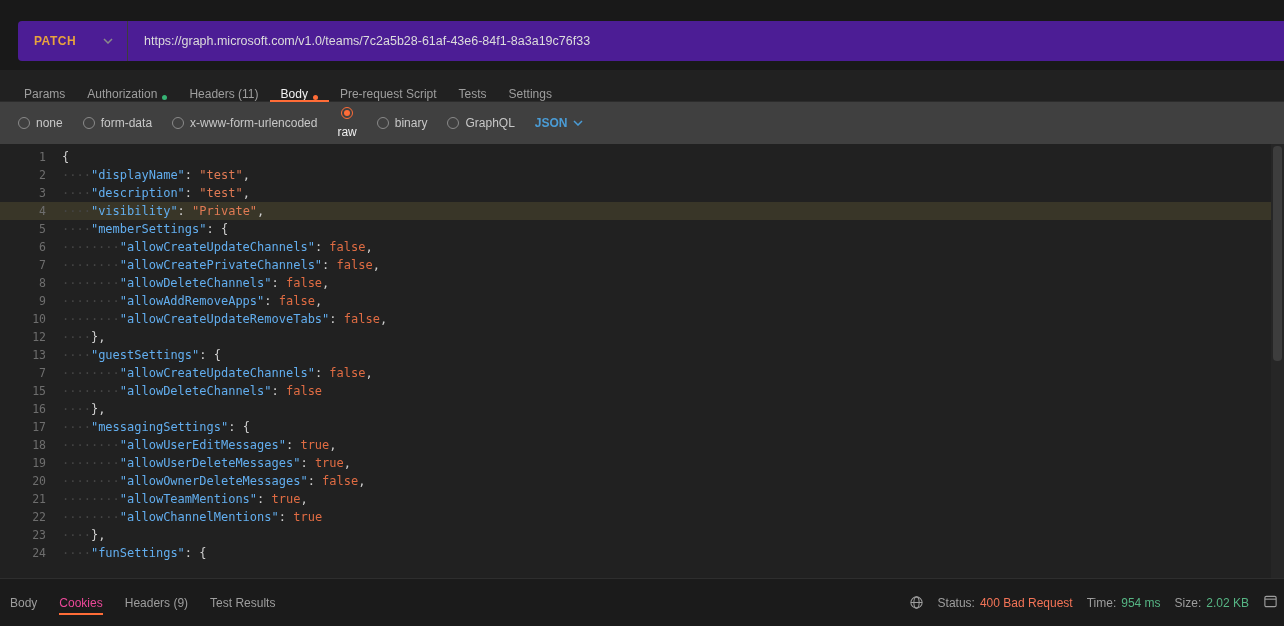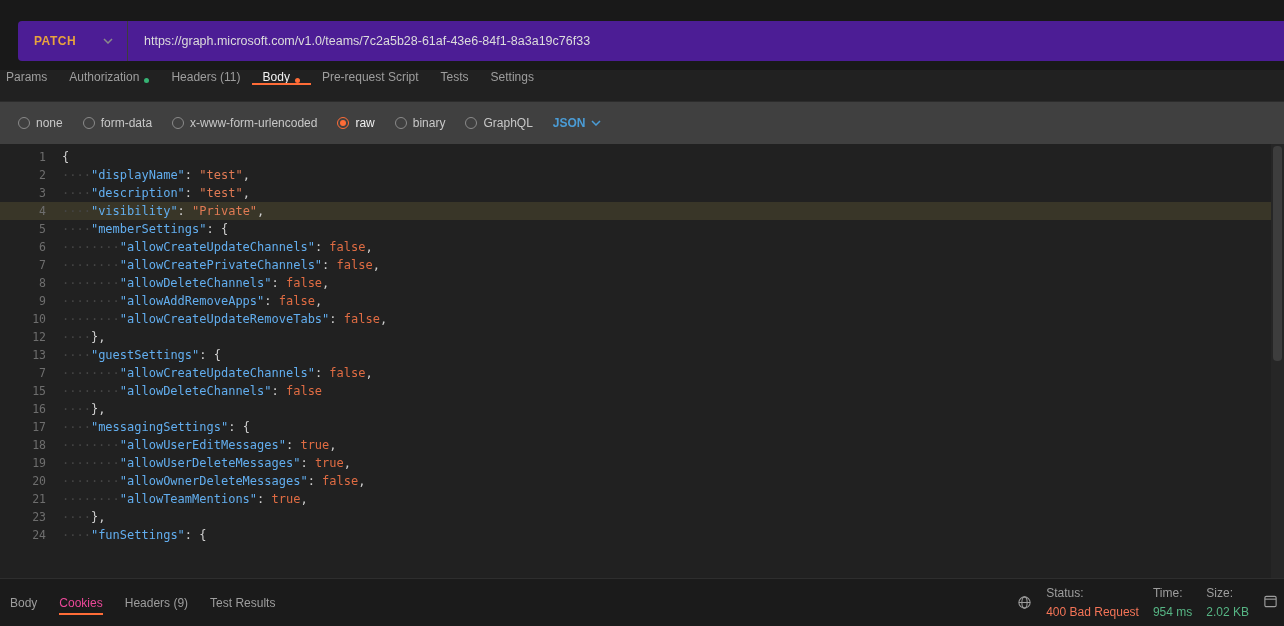--- a/index.html
+++ b/index.html
@@ -13,39 +13,39 @@
              border-radius:4px 0 0 4px; display:flex; align-items:center; }
   .method-box { width:109px; height:100%; display:flex; align-items:center; justify-content:space-between;
                 padding:0 14px 0 16px; cursor:pointer; flex:none; }
   .method-label { color:var(--method-patch,#e8a33d); font-weight:700; font-size:12px; letter-spacing:.5px; }
   .vsep { width:1px; height:40px; background:#3d3d3d; flex:none; }
   .url-input { flex:1; color:#dcdcdc; font-size:12.5px; padding-left:16px; white-space:nowrap; overflow:hidden; cursor:text; }
   .chev { color:#8a8a8a; display:block; }
   .chev.blue { color:var(--lang-blue,#4a9cd6); }
 
   
-  .tabs-row { height:32px; display:flex; align-items:flex-start; padding-left:6px;
+  .tabs-row { height:32px; display:flex; align-items:flex-end; padding-left:24px;
               border-bottom:1px solid #2c2c2c; background:#212121; flex:none; }
   .tab { position:relative; display:flex; align-items:center; padding:0 11px; color:#9e9e9e;
          font-size:12px; cursor:pointer; }
   .tab:first-child { padding-left:0; }
   .tab.active { color:#f2f2f2; }
   .tab.active::after { content:''; position:absolute; left:0; right:0; bottom:-1px; height:2px;
                        background:var(--accent-orange,#ff6c37); }
   .dot { width:5px; height:5px; border-radius:50%; margin-left:5px; align-self:flex-start; margin-top:8px; }
   .dot.green { background:var(--auth-dot-green,#36b374); }
   .dot.orange { background:var(--accent-orange,#ff6c37); }
 
   
   .body-type-row { height:42px; display:flex; align-items:center; padding-left:18px; gap:20px;
                    background:#404040; font-size:12px; flex:none; }
   .body-options { display:flex; align-items:center; gap:20px; }
   .radio-opt { display:flex; align-items:center; gap:6px; color:#c8c8c8; cursor:pointer; }
   .radio-circle { width:12px; height:12px; border-radius:50%; border:1px solid #8a8a8a; position:relative; flex:none; }
-  .radio-opt.selected { color:#f0f0f0; }
+  .radio-opt.selected { color:#f0f0f0;flex-direction:column; }
   .radio-opt.selected .radio-circle { border-color:var(--accent-orange,#ff6c37); }
   .radio-opt.selected .radio-circle::after { content:''; position:absolute; inset:2px; border-radius:50%;
                                              background:var(--accent-orange,#ff6c37); }
   .lang-select { display:flex; align-items:center; gap:5px; color:var(--lang-blue,#4a9cd6);
                  font-size:12px; font-weight:600; cursor:pointer; }
 
   
   .editor { height:434px; background:#212121; font-family:"DejaVu Sans Mono", monospace; font-size:12px;
             position:relative; overflow:hidden; padding-top:4px; flex:none; }
   .code-line { display:flex; height:18px; line-height:18px; white-space:pre; }
@@ -63,21 +63,21 @@
   
   .statusbar { height:48px; background:#1b1b1b; border-top:1px solid #2e2e2e; display:flex;
                align-items:center; padding:0 10px; font-size:12px; flex:none; }
   .resp-tabs { display:flex; align-items:stretch; height:100%; }
   .rtab { position:relative; display:flex; align-items:center; padding:0 11px; color:#9e9e9e; cursor:pointer; }
   .rtab:first-child { padding-left:0; }
   .rtab.active { color:#ec4899; }
   .rtab.active::after { content:''; position:absolute; left:11px; right:11px; bottom:11px; height:2px;
                         background:var(--accent-orange,#ff6c37); }
   .meta { margin-left:auto; display:flex; align-items:center; gap:14px; }
-  .meta-item { display:flex; gap:5px; white-space:nowrap;flex-direction:column; }
+  .meta-item { display:flex; gap:5px; white-space:nowrap; }
   .mlabel { color:#9e9e9e; }
   .err { color:var(--status-error-red,#f47457); }
   .ok { color:var(--metric-green,#56b584); }
   .meta svg { flex:none; }
   .console-wrap { margin-right:-4px; }
 </style>
 </head>
 <body>
 
 <div class="app">
@@ -171,20 +171,21 @@
         <div class="code-line"><span class="ln">12</span><span class="code-content"><span class="ws">····</span><span class="tk-p">},</span></span></div>
         <div class="code-line"><span class="ln">13</span><span class="code-content"><span class="ws">····</span><span class="tk-k">"guestSettings"</span><span class="tk-p">: {</span></span></div>
         <div class="code-line"><span class="ln">7</span><span class="code-content"><span class="ws">········</span><span class="tk-k">"allowCreateUpdateChannels"</span><span class="tk-p">: </span><span class="tk-b">false</span><span class="tk-p">,</span></span></div>
         <div class="code-line"><span class="ln">15</span><span class="code-content"><span class="ws">········</span><span class="tk-k">"allowDeleteChannels"</span><span class="tk-p">: </span><span class="tk-b">false</span></span></div>
         <div class="code-line"><span class="ln">16</span><span class="code-content"><span class="ws">····</span><span class="tk-p">},</span></span></div>
         <div class="code-line"><span class="ln">17</span><span class="code-content"><span class="ws">····</span><span class="tk-k">"messagingSettings"</span><span class="tk-p">: {</span></span></div>
         <div class="code-line"><span class="ln">18</span><span class="code-content"><span class="ws">········</span><span class="tk-k">"allowUserEditMessages"</span><span class="tk-p">: </span><span class="tk-b">true</span><span class="tk-p">,</span></span></div>
         <div class="code-line"><span class="ln">19</span><span class="code-content"><span class="ws">········</span><span class="tk-k">"allowUserDeleteMessages"</span><span class="tk-p">: </span><span class="tk-b">true</span><span class="tk-p">,</span></span></div>
         <div class="code-line"><span class="ln">20</span><span class="code-content"><span class="ws">········</span><span class="tk-k">"allowOwnerDeleteMessages"</span><span class="tk-p">: </span><span class="tk-b">false</span><span class="tk-p">,</span></span></div>
         <div class="code-line"><span class="ln">21</span><span class="code-content"><span class="ws">········</span><span class="tk-k">"allowTeamMentions"</span><span class="tk-p">: </span><span class="tk-b">true</span><span class="tk-p">,</span></span></div>
+        <div class="code-line"><span class="ln">22</span><span class="code-content"><span class="ws">········</span><span class="tk-k">"allowChannelMentions"</span><span class="tk-p">: </span><span class="tk-b">true</span></span></div>
         <div class="code-line"><span class="ln">23</span><span class="code-content"><span class="ws">····</span><span class="tk-p">},</span></span></div>
         <div class="code-line"><span class="ln">24</span><span class="code-content"><span class="ws">····</span><span class="tk-k">"funSettings"</span><span class="tk-p">: {</span></span></div>
       </div>
     <div class="scrollbar">
       <div class="scroll-thumb"></div>
     </div>
   </div>
 
   <div class="statusbar">
     <div class="resp-tabs" id="response-tabs">

